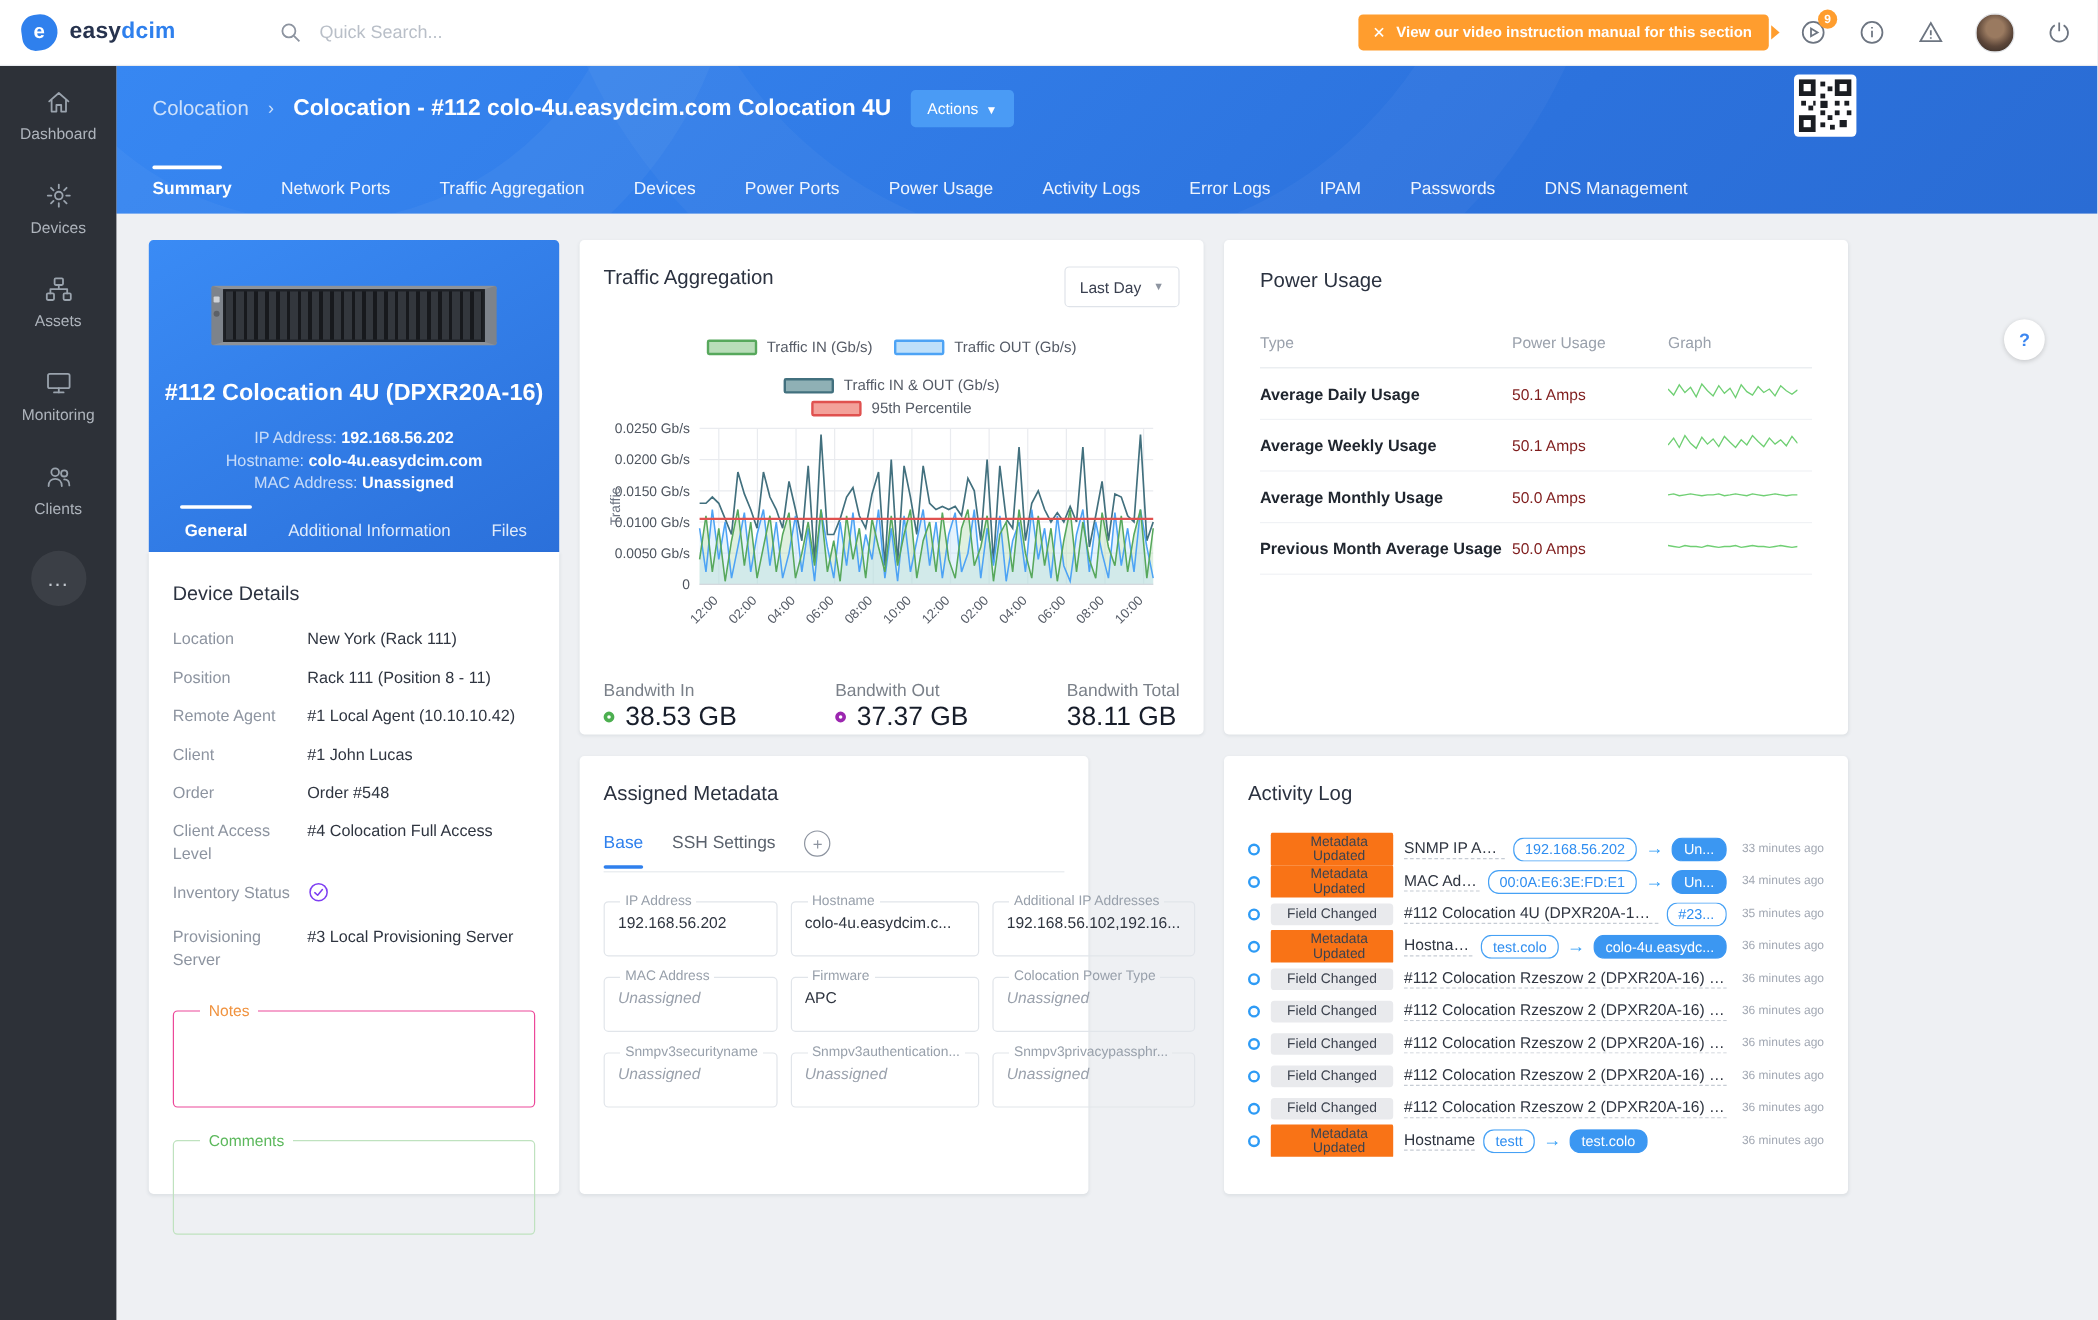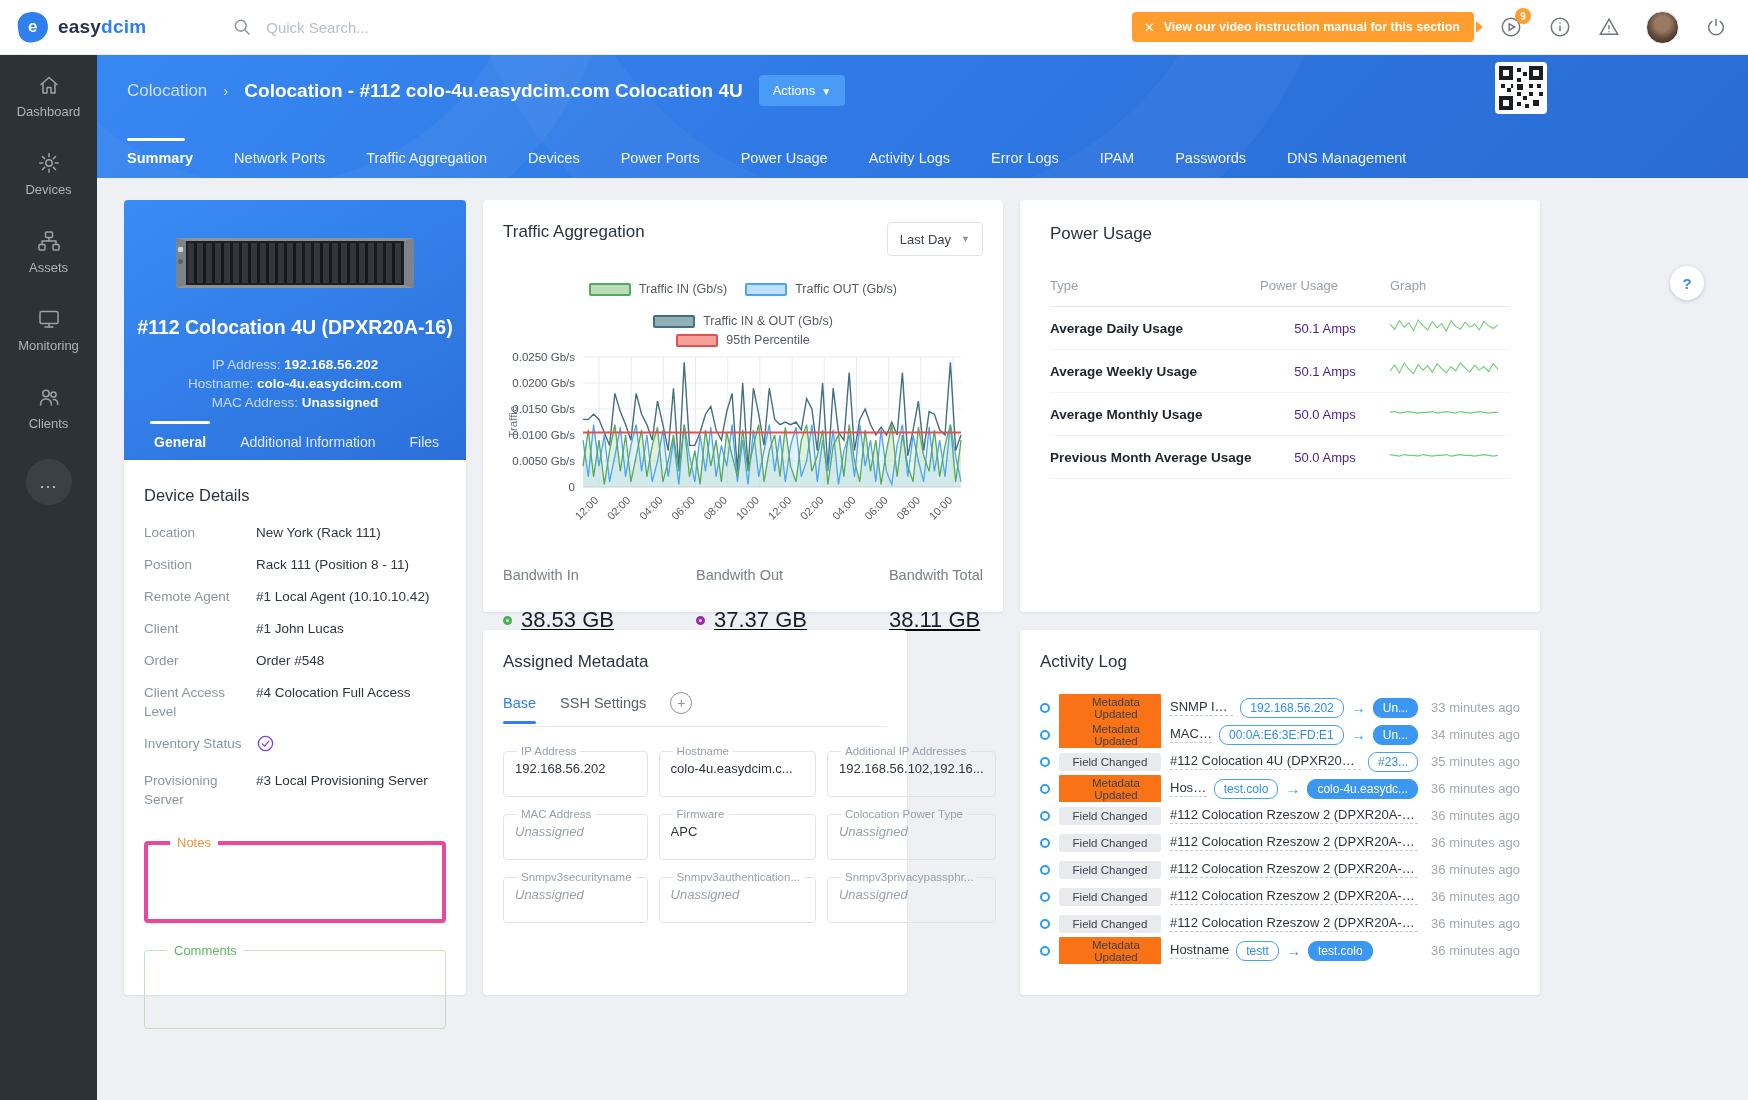--- a/index.html
+++ b/index.html
@@ -88,39 +88,39 @@
   .dev-tab.active { font-weight:bold; color:#fff; }
   .dev-tab.active::before { content:''; position:absolute; top:0; left:-4px; width:60px; height:3px; background:#fff; border-radius:2px; }
 
   
   .details-card { left:124px; top:460px; width:342px; height:535px; border-radius:0 0 4px 4px; padding:26px 20px; }
   .dd-head { font-size:16.5px; color:#2b3240; margin-bottom:18px; }
   .dd-row { display:flex; margin-bottom:13px; font-size:13.5px; line-height:19px; }
   .dd-row .k { width:112px; min-width:112px; color:#8d94a0; }
   .dd-row .v { color:#2f3540; }
   .inv-icon svg { width:19px; height:19px; }
-  fieldset.note { border:4px solid #ec4899; border-radius:4px; margin:26px 0 0 0; padding:8px 10px; height:88px; }
+  fieldset.note { border:1px solid #ec4899; border-radius:4px; margin:26px 0 0 0; padding:8px 10px; height:88px; }
   fieldset.note legend { color:#f0923e; font-size:13px; padding:0 7px; margin-left:12px; }
   fieldset.comment { border:1px solid #bfe2bf; border-radius:4px; margin:20px 0 0 0; padding:8px 10px; height:86px; }
   fieldset.comment legend { color:#5cb85c; font-size:13px; padding:0 7px; margin-left:12px; }
 
   
   .traffic-card { left:483px; top:200px; width:520px; height:412px; padding:22px 20px; }
   .tc-top { display:flex; justify-content:space-between; align-items:flex-start; }
   .select-box { border:1px solid #dfe3e9; border-radius:4px; height:34px; padding:0 12px; display:flex; align-items:center;
                 gap:10px; font-size:13px; color:#3a4050; cursor:pointer; background:#fff; }
   .select-box .caret { color:#8d94a0; font-size:9px; }
   .legend { margin-top:26px; display:flex; justify-content:center; gap:18px; flex-wrap:wrap; }
   .legend2 { margin-top:5px; display:flex; justify-content:center; }
   .lg-item { display:flex; align-items:center; gap:8px; font-size:12.5px; color:#555b66; }
   .lg-sw { width:42px; height:13px; border-radius:2px; border:2px solid; }
   .chart-wrap { margin-top:4px; }
   .bw-row { display:flex; justify-content:space-between; margin-top:14px; padding:0 0 0 0; }
   .bw-block .bw-lbl { font-size:14.5px; color:#7a8089; }
-  .bw-val { display:flex; align-items:center; gap:9px; margin-top:24px;text-decoration:underline; }
+  .bw-val { display:flex; align-items:center; gap:9px; margin-top:0; }
   .bw-dot { width:9px; height:9px; border-radius:50%; border:3px solid; }
   .bw-num { font-size:22px; color:#171d2a; }
 
   
   .meta-card { left:483px; top:630px; width:424px; height:365px; padding:22px 20px; }
   .meta-tabs { display:flex; align-items:center; gap:24px; margin-top:20px; border-bottom:1px solid #e7eaee; padding-bottom:12px; }
   .mtab { position:relative; font-size:14.5px; color:#5a616c; cursor:pointer; }
   .mtab.active { color:#2f80ed; }
   .mtab.active::after { content:''; position:absolute; left:0; bottom:-13px; width:100%; height:3px; background:#2f80ed; border-radius:2px; }
   .plus-circ { width:22px; height:22px; border:1.5px solid #8d94a0; border-radius:50%; color:#8d94a0;
@@ -131,36 +131,36 @@
   .mf .val { font-size:13px; color:#2f3540; white-space:nowrap; overflow:hidden; }
   .mf .val.muted { color:#9aa1ac; font-style:italic; }
 
   
   .power-card { left:1020px; top:200px; width:520px; height:412px; padding:24px 30px; }
   .pw-table { margin-top:34px; }
   .pw-hrow { display:grid; grid-template-columns:1fr 130px 120px; font-size:13px; color:#9aa1ac; padding-bottom:13px;
              border-bottom:1px solid #e7eaee; }
   .pw-row { display:grid; grid-template-columns:1fr 130px 120px; align-items:center; height:43px; border-bottom:1px solid #f0f2f5; }
   .pw-row .t { font-size:13.5px; color:#20262f; font-weight:bold; }
-  .pw-row .a { font-size:13px; color:#4c1d95;text-align:center; }
+  .pw-row .a { font-size:13px; color:#7f1d1d; }
 
   
   .act-card { left:1020px; top:630px; width:520px; height:365px; padding:22px 20px; }
   .act-list { margin-top:22px; }
   .act-row { display:flex; align-items:center; height:27px; gap:9px; overflow:hidden; }
   .act-mark { width:10px; height:10px; min-width:10px; border:2.5px solid #2e9bf5; border-radius:50%; background:#fff; }
   .act-badge { width:102px; min-width:102px; text-align:center; font-size:11.5px; color:#3c424e; border-radius:3px; padding:3px 0; }
   .b-meta { background:#f97316;padding-left:12px; } .b-field { background:#e9eaed; }
   .act-mid { flex:1; display:flex; align-items:center; gap:7px; overflow:hidden; white-space:nowrap; }
   .act-text { font-size:13px; color:#2f3540; border-bottom:1px dashed #c6ccd4; padding-bottom:1px; overflow:hidden; text-overflow:ellipsis; }
   .chip { font-size:12px; border-radius:9px; padding:2px 9px; white-space:nowrap; }
   .chip.outline { border:1.5px solid #46a1f5; color:#2e8df0; background:#fff; }
   .chip.filled { background:#3b97f2; color:#fff; border:1.5px solid #3b97f2; }
   .act-arrow { color:#2e9bf5; font-size:15px; }
-  .act-time { font-size:13px; color:#a2a8b3; white-space:nowrap; margin-left:4px; }
+  .act-time { font-size:10px; color:#a2a8b3; white-space:nowrap; margin-left:4px; }
 
   svg text { font-family:"Liberation Sans",sans-serif; }
 </style>
 </head>
 <body>
 
 <div class="page">
 
   <div class="topbar">
     <div class="logo-wrap">

